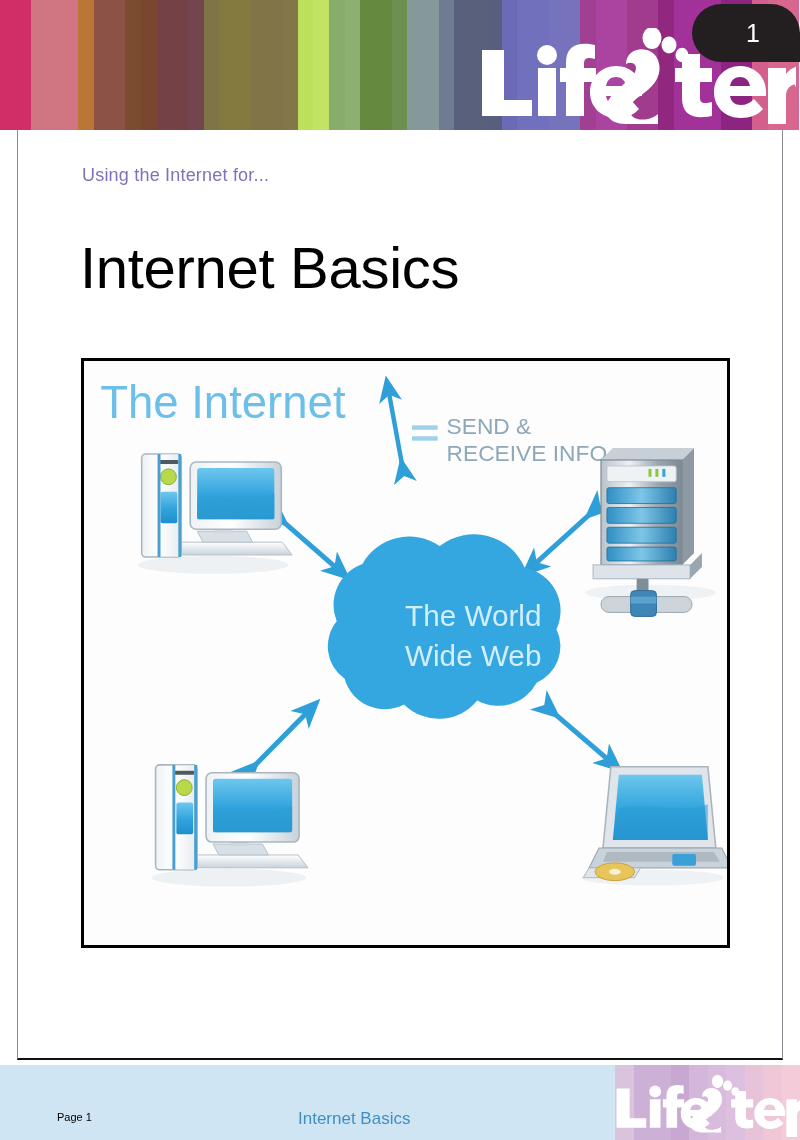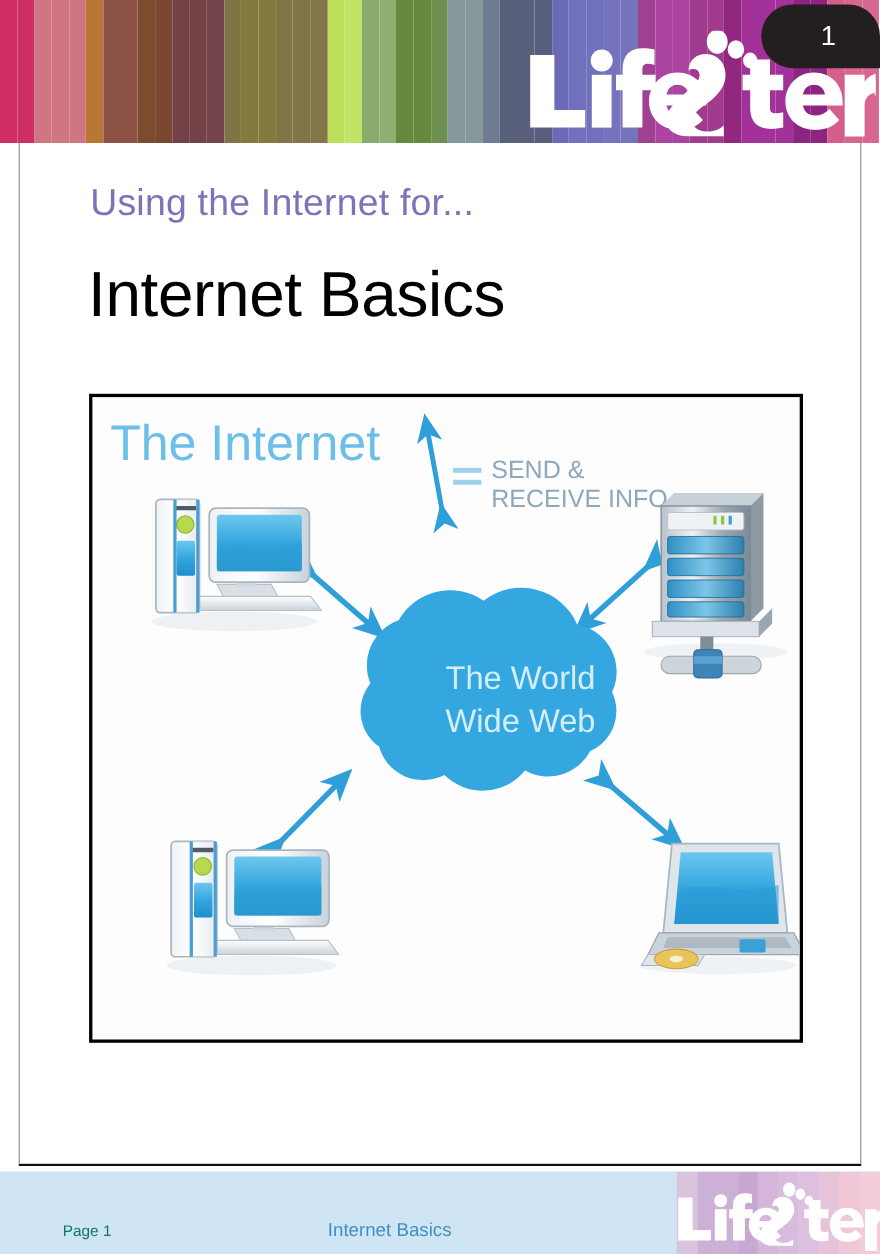--- a/index.html
+++ b/index.html
@@ -62,21 +62,21 @@
     width: 766px; height: 930px;
     background: #ffffff;
     border-left: 1.5px solid #8b8b94;
     border-right: 1.5px solid #8b8b94;
     border-bottom: 2.5px solid #111111;
   }
 
   #kicker {
     position: absolute;
     left: 64px; top: 35px;
-    font-size: 34px;
+    font-size: 18px;
     color: #7b74bb;
     letter-spacing: 0.2px;
   }
 
   #main-title {
     position: absolute;
     left: 62px; top: 104px;
     font-size: 58px;
     color: #000000;
     letter-spacing: -0.3px;
@@ -107,22 +107,22 @@
   #footer {
     position: absolute;
     left: 0; top: 1065px;
     width: 800px; height: 75px;
     background: #cfe5f4;
     overflow: hidden;
   }
   #footer-page-label {
     position: absolute;
     left: 57px; top: 46px;
-    font-size: 14px;
-    color: #0f766e;
+    font-size: 11px;
+    color: #000000;
   }
   #footer-doc-title {
     position: absolute;
     left: 298px; top: 44px;
     font-size: 17px;
     color: #3f8fc4;
   }
   #footer-logo-block {
     position: absolute;
     right: 0; top: 0;

